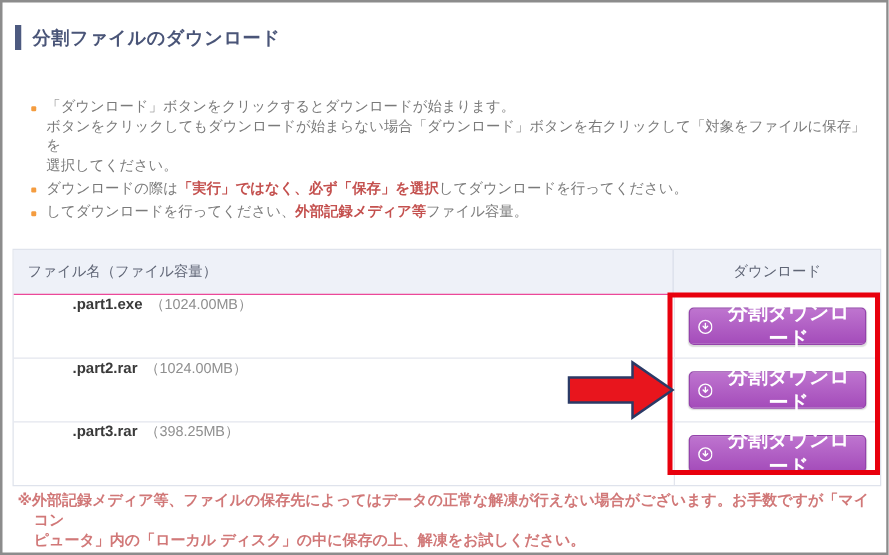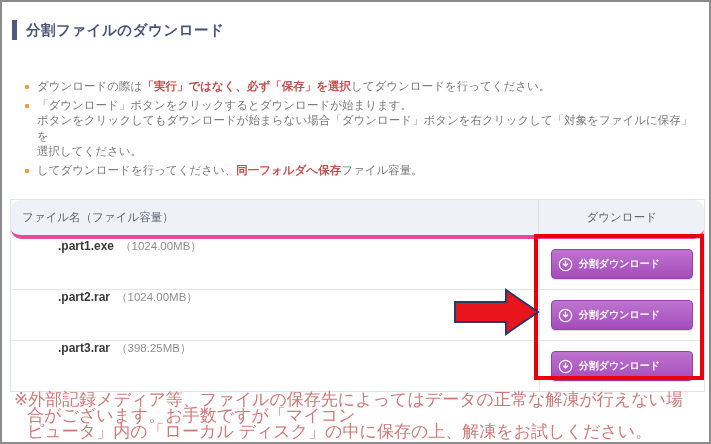--- a/index.html
+++ b/index.html
@@ -13,69 +13,69 @@
   .intro{position:absolute;left:19px;top:50px;margin:0;font-size:12.5px;font-weight:bold;color:#ee8e2b;}
   
   .notes{position:absolute;left:21px;top:77px;margin:0;padding:0;list-style:none;width:676px;}
   .note{display:flex;align-items:flex-start;margin:0 0 3px 0;font-size:11.5px;line-height:15.5px;color:#7a7a7a;}
   .note .bullet{flex:0 0 4px;width:4px;height:4px;background:#f49c3f;margin:6px 8px 0 2px;border-radius:1px;}
   .note .txt{white-space:pre-line;}
   .note .seg-r{color:#c4514f;font-weight:bold;}
   
   .table{position:absolute;left:8px;top:197px;width:695px;box-sizing:border-box;
          border:1px solid #dfe3ec;background:#fff;}
-  .thead{display:flex;height:35px;background:#eef1f8;border-bottom:4px solid #ec4899;border-radius:10px;}
+  .thead{display:flex;height:35px;background:#eef1f8;border-bottom:1px solid #ec4899;}
   .th{box-sizing:border-box;font-size:11.5px;color:#5f6575;display:flex;align-items:center;}
   .th.file{width:529px;padding-left:11px;}
   .th.dl{width:166px;justify-content:center;border-left:1px solid #d9dee9;}
   .row{display:flex;height:50px;border-bottom:1px solid #e3e6ee;}
   .row:last-child{border-bottom:none;}
   .cell-file{box-sizing:border-box;width:529px;display:flex;padding-left:47px;}
   .cell-dl{box-sizing:border-box;width:166px;display:flex;align-items:center;justify-content:center;border-left:1px solid #e3e6ee;}
   .fname{font-size:12px;font-weight:bold;color:#3a3a3a;}
   .fsize{font-size:11.5px;color:#8f8f8f;margin-left:6px;}
   .dl-btn{display:flex;align-items:center;justify-content:flex-start;width:142px;height:30px;
           background:linear-gradient(#be74cf,#a44cba);border:1px solid #9443ab;border-radius:4px;
-          color:#fff;font-size:10px;font-weight:bold;cursor:pointer;font-family:inherit;
+          color:#fff;font-size:16px;font-weight:bold;cursor:pointer;font-family:inherit;
           box-shadow:0 1px 1px rgba(0,0,0,.15);}
   .dl-btn svg{margin-right:6px;}
   
   .footer{position:absolute;left:12px;top:390px;margin:0;width:684px;box-sizing:border-box;
-          padding-left:13px;text-indent:-13px;font-size:17px;line-height:16px;color:#d17878;
-          white-space:pre-line;}
+          padding-left:13px;text-indent:-13px;font-size:12px;line-height:16px;color:#d17878;
+          white-space:pre-line;font-weight:bold;}
   
   .annot-rect{position:absolute;left:532px;top:232px;width:170px;height:146px;box-sizing:border-box;
               border:4px solid #e8000d;pointer-events:none;}
   .annot-arrow{position:absolute;left:452px;top:286px;pointer-events:none;}
 </style>
 </head>
 <body>
 
 <div class="page">
 
   <div class="title-row">
     <span class="title-bar"></span>
     <h1 class="title">分割ファイルのダウンロード</h1>
   </div>
 
 
   <ul class="notes" id="notes">
       <li class="note">
         <span class="bullet"></span>
-        <span class="txt"><span class="seg-n">ダウンロードの際は</span><span class="seg-r">「実行」ではなく、必ず「保存」を選択</span><span class="seg-n">してダウンロードを行ってください。</span></span>
-      </li>
-      <li class="note">
-        <span class="bullet"></span>
         <span class="txt"><span class="seg-n">「ダウンロード」ボタンをクリックするとダウンロードが始まります。
 ボタンをクリックしてもダウンロードが始まらない場合「ダウンロード」ボタンを右クリックして「対象をファイルに保存」を
 選択してください。</span></span>
       </li>
       <li class="note">
         <span class="bullet"></span>
-        <span class="txt"><span class="seg-n">してダウンロードを行ってください、</span><span class="seg-r">同一フォルダへ保存</span><span class="seg-n">ファイル容量。</span></span>
+        <span class="txt"><span class="seg-n">ダウンロードの際は</span><span class="seg-r">「実行」ではなく、必ず「保存」を選択</span><span class="seg-n">してダウンロードを行ってください。</span></span>
+      </li>
+      <li class="note">
+        <span class="bullet"></span>
+        <span class="txt"><span class="seg-n">してダウンロードを行ってください、</span><span class="seg-r">外部記録メディア等</span><span class="seg-n">ファイル容量。</span></span>
       </li>
     </ul>
 
   <div class="table">
     <div class="thead">
       <div class="th file">ファイル名（ファイル容量）</div>
       <div class="th dl">ダウンロード</div>
     </div>
     <div id="rows">
         <div class="row">

